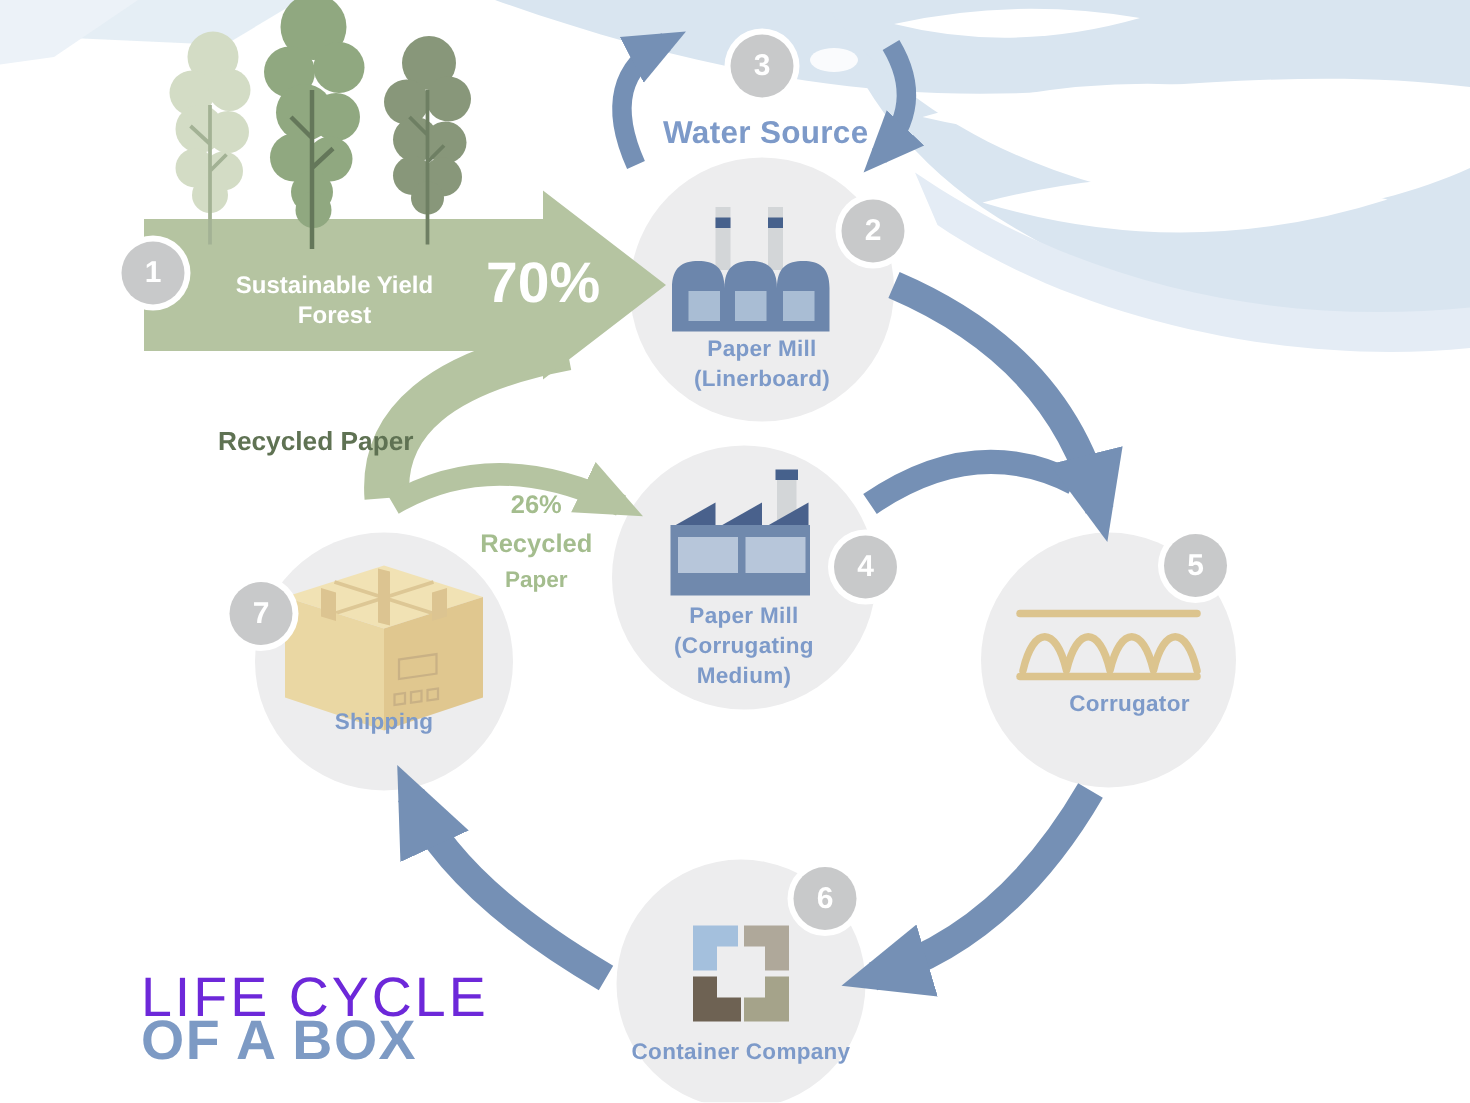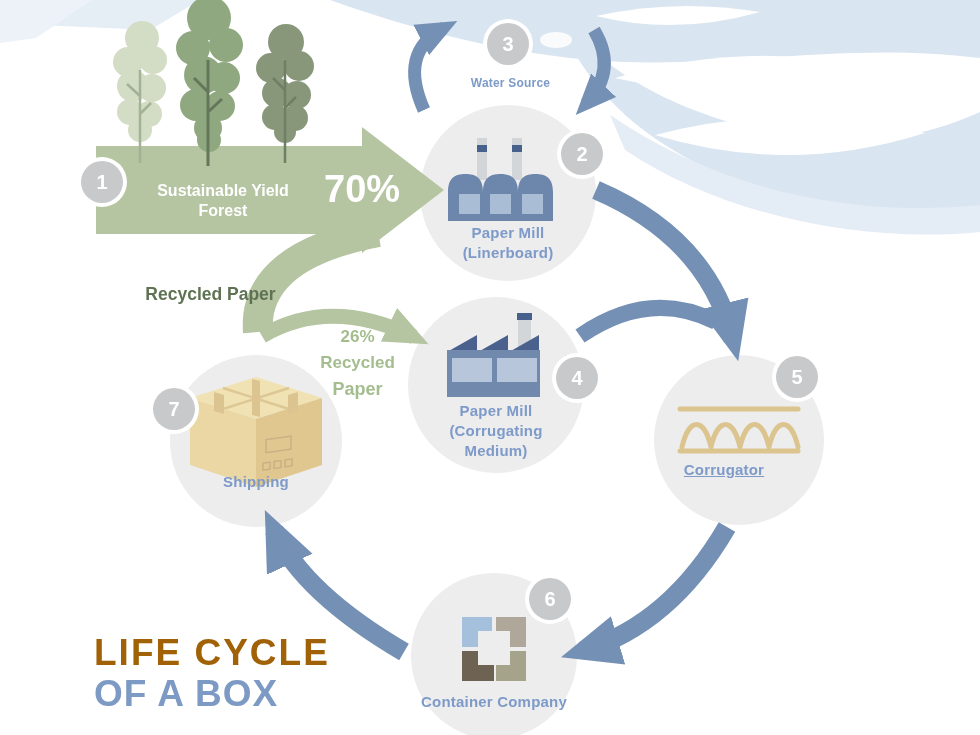--- a/index.html
+++ b/index.html
@@ -7,21 +7,21 @@
          font-family:"Liberation Sans", sans-serif;}
   .stage svg.layer{position:absolute;left:0;top:0;}
   .txt{position:absolute;text-align:center;line-height:1.25;}
   .badge{position:absolute;width:42px;height:42px;border-radius:50%;background:#c8c9ca;
          color:#ffffff;font-weight:bold;font-size:20px;display:flex;align-items:center;
          justify-content:center;box-shadow:0 0 0 4px #ffffff;}
   .lbl{color:#7d9ac9;font-weight:bold;font-size:15px;letter-spacing:.2px;}
   .white-lbl{color:#ffffff;font-weight:bold;}
   .green-dark{color:#5f7253;font-weight:bold;}
   .green-light{color:#a4bd8e;font-weight:bold;}
-  .title1{color:#a16207;font-size:37px;letter-spacing:2px;font-weight:700;}
+  .title1{color:#6d28d9;font-size:37px;letter-spacing:2px;font-weight:400;margin-top:12px;}
   .title2{color:#7d9ac4;font-size:37px;letter-spacing:1px;font-weight:bold;}
 </style>
 </head>
 <body>
 
 <div class="stage">
 
   <svg class="layer" width="980" height="735" viewBox="0 0 980 735">
     <defs>
       <marker id="ab" viewBox="0 0 10 10" refX="6" refY="5" markerWidth="3.3" markerHeight="3.3" orient="auto">
@@ -166,32 +166,32 @@
   <div class="badge" style="left:529px;top:578px;">6</div>
   <div class="badge" style="left:153px;top:388px;">7</div>
 
   <div class="txt white-lbl" style="left:133px;top:181px;width:180px;font-size:16px;">Sustainable Yield Forest</div>
   <div class="txt white-lbl" style="left:324px;top:166px;width:110px;font-size:38px;text-align:left;">70%</div>
 
   <div class="txt green-dark" style="left:133px;top:284px;width:155px;font-size:17.5px;">Recycled Paper</div>
 
   <div class="txt green-light" style="left:310px;top:326px;width:95px;font-size:17px;">26%</div>
   <div class="txt green-light" style="left:310px;top:352px;width:95px;font-size:17px;">Recycled</div>
-  <div class="txt green-light" style="left:310px;top:378px;width:95px;font-size:18px;">Paper</div>
+  <div class="txt green-light" style="left:310px;top:378px;width:95px;font-size:15px;">Paper</div>
 
-  <div class="txt lbl" style="left:433px;top:76px;width:155px;font-size:12px;">Water Source</div>
+  <div class="txt lbl" style="left:433px;top:76px;width:155px;font-size:21px;">Water Source</div>
 
   <div class="txt lbl" style="left:428px;top:224px;width:160px;">Paper Mill</div>
   <div class="txt lbl" style="left:428px;top:244px;width:160px;">(Linerboard)</div>
 
   <div class="txt lbl" style="left:416px;top:402px;width:160px;">Paper Mill</div>
   <div class="txt lbl" style="left:416px;top:422px;width:160px;">(Corrugating</div>
   <div class="txt lbl" style="left:416px;top:442px;width:160px;">Medium)</div>
 
-  <div class="txt lbl" style="left:644px;top:461px;width:160px;text-decoration:underline;">Corrugator</div>
+  <div class="txt lbl" style="left:673px;top:461px;width:160px;">Corrugator</div>
 
   <div class="txt lbl" style="left:399px;top:693px;width:190px;">Container Company</div>
 
   <div class="txt lbl" style="left:176px;top:473px;width:160px;">Shipping</div>
 
   <div class="txt title1" style="left:94px;top:630px;width:260px;text-align:left;">LIFE CYCLE</div>
   <div class="txt title2" style="left:94px;top:671px;width:260px;text-align:left;">OF A BOX</div>
 
 </div>
 

